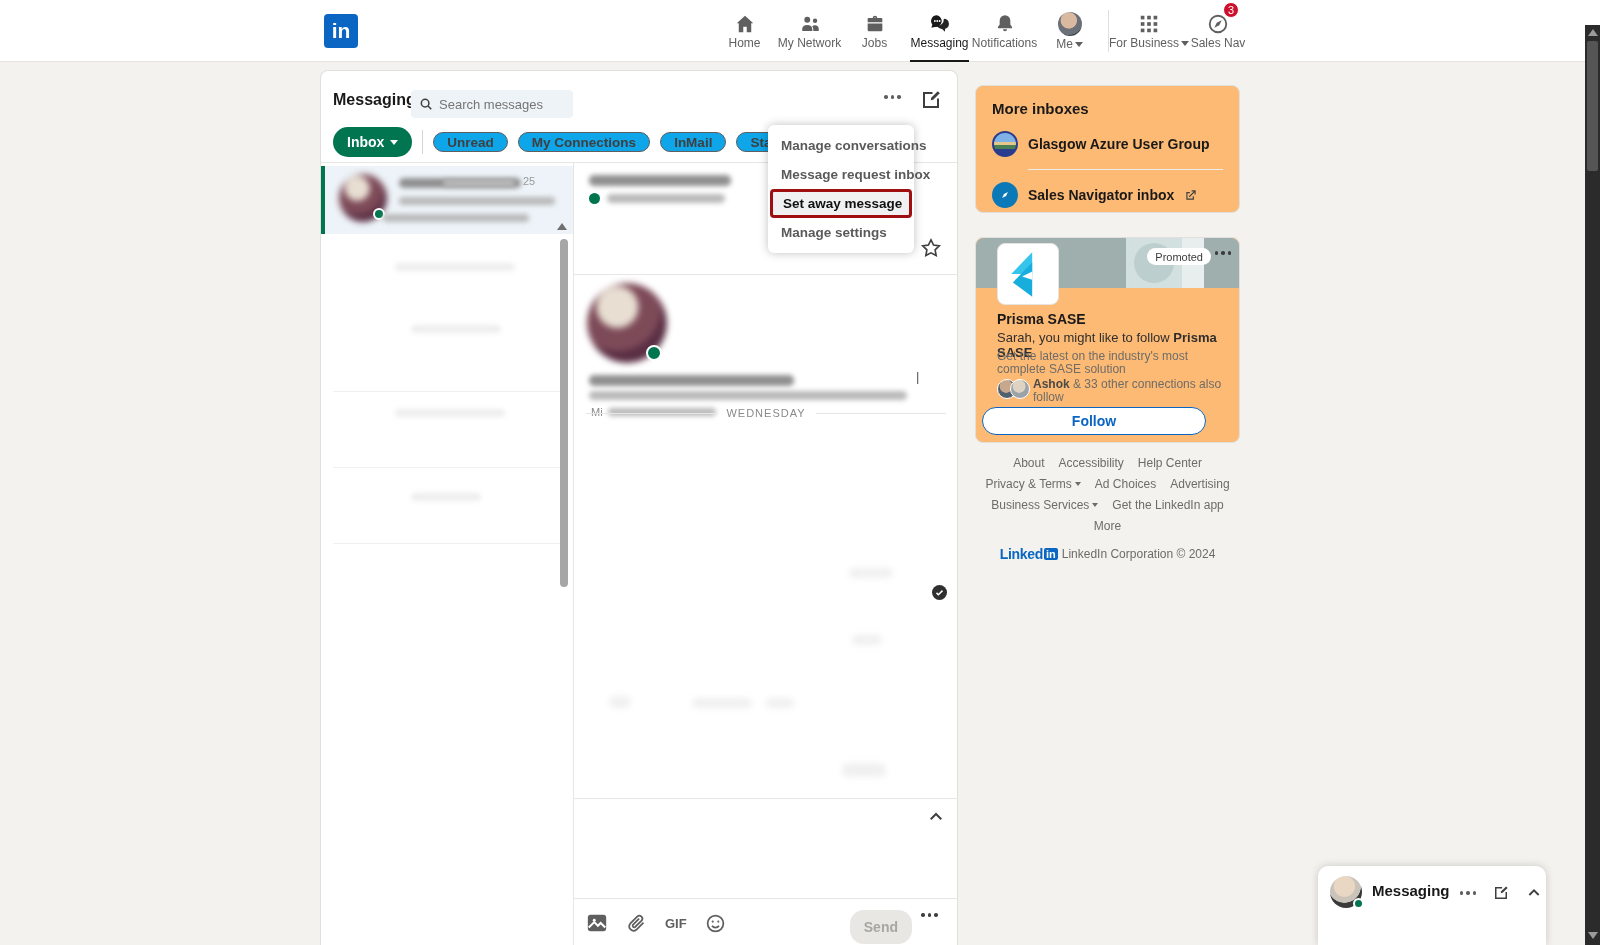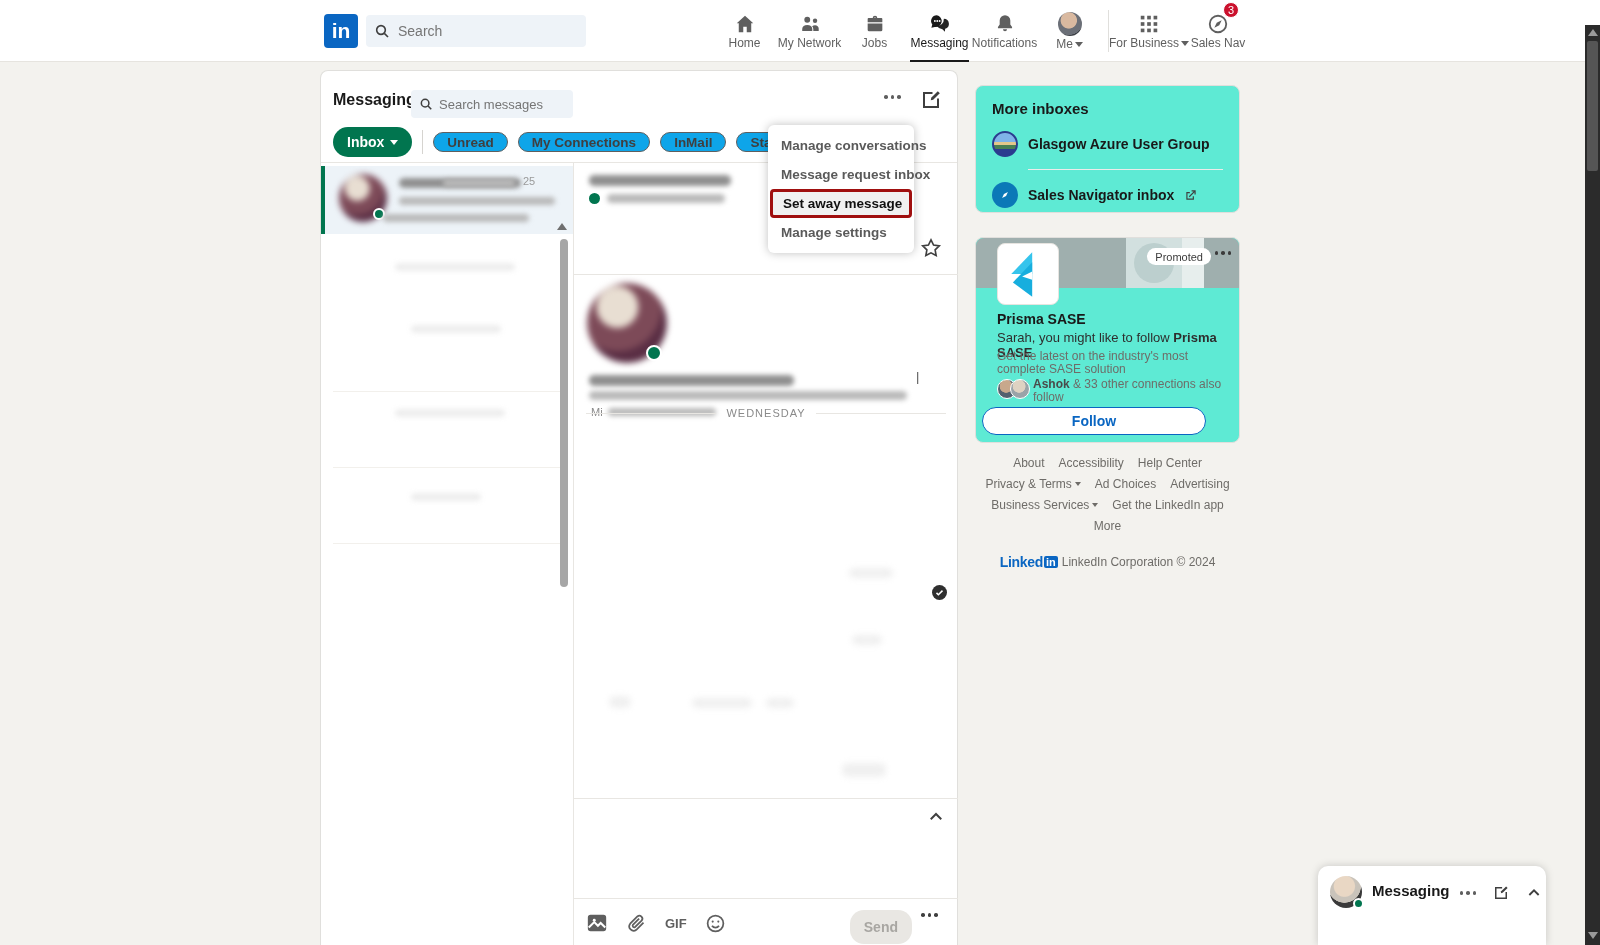--- a/index.html
+++ b/index.html
@@ -64,21 +64,21 @@
   .compose-toolbar { position:absolute; left:12px; top:744px; width:360px; height:32px; display:flex; align-items:center; gap:18px; color:#5f5f5f; }
   .gif-btn { font-size:13px; font-weight:bold; color:#5f5f5f; cursor:pointer; }
   .send-btn { position:absolute; right:46px; top:747px; height:27px; padding:17px 14px; border-radius:14px; background:#e9e7e3; color:#a8a6a2; font-size:14px; font-weight:bold; border:none; display:flex; align-items:center; }
 
   
   #dropdown { position:absolute; left:768px; top:125px; width:146px; background:#fff; border-radius:6px; box-shadow:0 0 10px rgba(0,0,0,.25); z-index:40; padding:6px 0; }
   .menu-item { height:29px; display:flex; align-items:center; padding:0 13px; font-size:13.5px; font-weight:bold; color:#5a5a5a; white-space:nowrap; cursor:pointer; }
   .menu-item.hl { margin:0 2px; border:3px solid #a00f0f; border-radius:4px; background:#f1f1f1; color:#111; padding:0 10px; }
 
   
-  .card { position:absolute; background:#5eead4; border:1px solid #e0dfdc; border-radius:8px; }
+  .card { position:absolute; background:#fdba74; border:1px solid #e0dfdc; border-radius:8px; }
   .rail-title { font-size:15px; font-weight:bold; color:#191919; }
   .inbox-item { display:flex; align-items:center; gap:10px; font-size:14px; font-weight:bold; color:#191919; cursor:pointer; }
   .glasgow-av { width:26px; height:26px; border-radius:50%; border:2px solid #2b3c8f; background:linear-gradient(180deg,#7fb3e8 0 40%, #e4c78a 40% 55%, #4a7f52 55% 75%, #2b3c8f 75%); }
   .salesnav-av { width:26px; height:26px; border-radius:50%; background:#0b78b7; display:flex; align-items:center; justify-content:center; }
   .rail-div { height:1px; background:#ececea; }
 
   .banner { position:absolute; left:0; top:0; width:100%; height:50px; border-radius:8px 8px 0 0; overflow:hidden; display:flex; }
   .banner .b1 { width:150px; background:#9fafae; }
   .banner .b2 { width:56px; background:#d2e0df; position:relative; }
   .banner .b2 .circ { position:absolute; left:8px; top:5px; width:40px; height:40px; border-radius:50%; background:#bccfce; }
@@ -87,21 +87,21 @@
   .promoted-pill { position:absolute; right:28px; top:10px; height:17px; background:#fff; border-radius:9px; padding:0 8px; font-size:11px; color:#3b3b3b; display:flex; align-items:center; }
   .ad-logo { position:absolute; left:21px; top:5px; width:62px; height:62px; background:#fff; border:1px solid #e6e4e0; border-radius:8px; display:flex; align-items:center; justify-content:center; }
   .follow-btn { position:absolute; left:6px; top:169px; width:224px; height:28px; border:1.5px solid #0a66c2; color:#0a66c2; background:#fff; border-radius:15px; font-size:14px; font-weight:bold; cursor:pointer; font-family:"Liberation Sans",sans-serif; }
   .mini-av { width:20px; height:20px; border-radius:50%; border:1.5px solid #fff; }
 
   
   #footer { position:absolute; left:975px; top:456px; width:265px; display:flex; flex-direction:column; align-items:center; gap:7px; font-size:12px; color:#6e6c68; }
   .frow { display:flex; gap:14px; justify-content:center; flex-wrap:nowrap; white-space:nowrap; }
   .flink { cursor:pointer; display:flex; align-items:center; gap:3px; }
   .flink .caret { border-top-width:4px; border-left-width:3.5px; border-right-width:3.5px; }
-  .wordmark { display:flex; align-items:center; gap:4px; margin-top:14px; font-size:12px; color:#6e6c68; }
+  .wordmark { display:flex; align-items:center; gap:4px; margin-top:6px; font-size:12px; color:#6e6c68; }
   .wm-linked { color:#0a66c2; font-weight:bold; font-size:14px; letter-spacing:-.3px; }
   .wm-in { background:#0a66c2; color:#fff; font-weight:bold; font-size:11px; border-radius:2px; padding:0 2px; margin-left:-3px; }
 
   
   #widget { position:absolute; left:1318px; top:866px; width:228px; height:79px; background:#fff; border-radius:10px 10px 0 0; box-shadow:0 0 8px rgba(0,0,0,.18); z-index:25; display:flex; align-items:flex-start; padding:10px 12px; gap:10px; }
   .avatar32 { width:32px; height:32px; border-radius:50%; background:radial-gradient(circle at 45% 32%, #e9d7c4 0 36%, #c9c3ba 40% 58%, #3a3a3a 60%); position:relative; flex:none; }
   .widget-title { font-size:15px; font-weight:bold; color:#191919; margin-top:6px; }
   .widget-icons { margin-left:auto; display:flex; gap:16px; align-items:center; margin-top:8px; color:#3f3f3f; }
 
   
@@ -111,29 +111,20 @@
   .star-btn { position:absolute; cursor:pointer; color:#3f3f3f; }
   .seen-check { position:absolute; width:15px; height:15px; border-radius:50%; background:#2f2f2f; color:#fff; display:flex; align-items:center; justify-content:center; }
   .smudge { position:absolute; background:#c9c9c9; opacity:.28; filter:blur(3px); border-radius:6px; }
   .frag { position:absolute; color:#9a9a9a; font-size:11px; }
 </style>
 </head>
 <body>
 
 <div id="topnav">
   <div class="logo">in</div>
-  <div class="nav-search">
-    <span class="iconbtn">
-      <svg width="16" height="16" viewBox="0 0 24 24" fill="none" stroke="#3f3f3f" stroke-width="2.4">
-          <circle cx="10.5" cy="10.5" r="6.5"></circle>
-          <line x1="15.5" y1="15.5" x2="21" y2="21"></line>
-        </svg>
-    </span>
-    <input placeholder="Search" style="">
-  </div>
   <div class="nav-items">
     <div class="nav-item">
       <svg width="22" height="22" viewBox="0 0 24 24" fill="currentColor">
           <path d="M12 3l9 8.2h-2.2V21h-4.9v-6h-3.8v6H5.2v-9.8H3z"></path>
         </svg>
       <span class="lbl">Home</span>
     </div>
     <div class="nav-item">
       <svg width="22" height="22" viewBox="0 0 24 24" fill="currentColor">
           <circle cx="9" cy="7.4" r="3.2"></circle>

